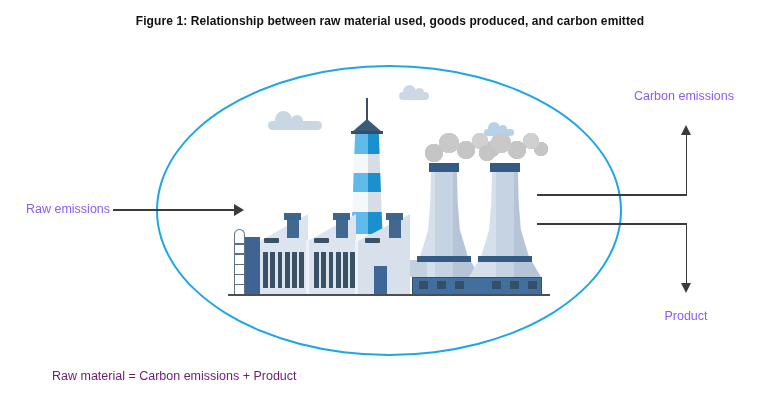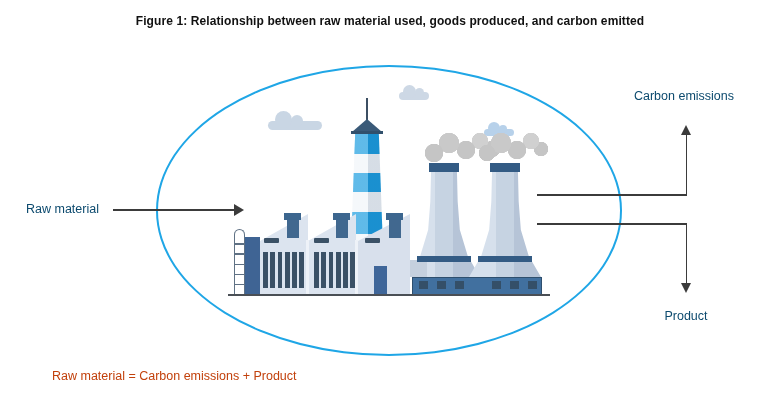--- a/index.html
+++ b/index.html
@@ -6,25 +6,25 @@
   html,body { background:#ffffff; }
   .canvas {
     position:relative; width:780px; height:408px; background:#ffffff;
     font-family:"Liberation Sans", sans-serif; color:#2b2b2b; overflow:hidden;
   }
   .abs { position:absolute; }
 
   
   .fig-title { top:14px; left:0; width:780px; text-align:center;
     font-size:12px; font-weight:bold; color:#111; letter-spacing:.1px; }
-  .lbl { font-size:12.5px; color:#0c4a6e; white-space:nowrap; }
+  .lbl { font-size:12.5px; color:#8b5cf6; white-space:nowrap; }
   .lbl-raw { left:26px; top:202px; }
   .lbl-carbon { left:684px; top:89px; transform:translateX(-50%); }
   .lbl-product { left:686px; top:309px; transform:translateX(-50%);text-align:right; }
-  .equation { left:52px; top:369px; font-size:12.5px; color:#c2410c; white-space:nowrap; }
+  .equation { left:52px; top:369px; font-size:12.5px; color:#701a75; white-space:nowrap; }
 
   
   .ellipse { left:156px; top:65px; width:466px; height:291px;
     border:2.5px solid #1fa6e6; border-radius:50%; z-index:0; }
 
   
   .line { background:#3b3b3b; z-index:6; }
   .raw-line   { left:113px; top:209px; width:122px; height:1.6px; }
   .raw-head   { left:234px; top:203.5px; width:0; height:0; z-index:6;
     border-top:6px solid transparent; border-bottom:6px solid transparent;
@@ -200,18 +200,18 @@
   <div class="abs raw-head"></div>
 
   <div class="abs line carbon-line-h"></div>
   <div class="abs line carbon-line-v"></div>
   <div class="abs carbon-head"></div>
 
   <div class="abs line product-line-h"></div>
   <div class="abs line product-line-v"></div>
   <div class="abs product-head"></div>
 
-  <div class="abs lbl lbl-raw">Raw material</div>
+  <div class="abs lbl lbl-raw">Raw emissions</div>
   <div class="abs lbl lbl-carbon">Carbon emissions</div>
   <div class="abs lbl lbl-product">Product</div>
   <div class="abs equation">Raw material = Carbon emissions + Product</div>
 
 </div>
 
 </body></html>

